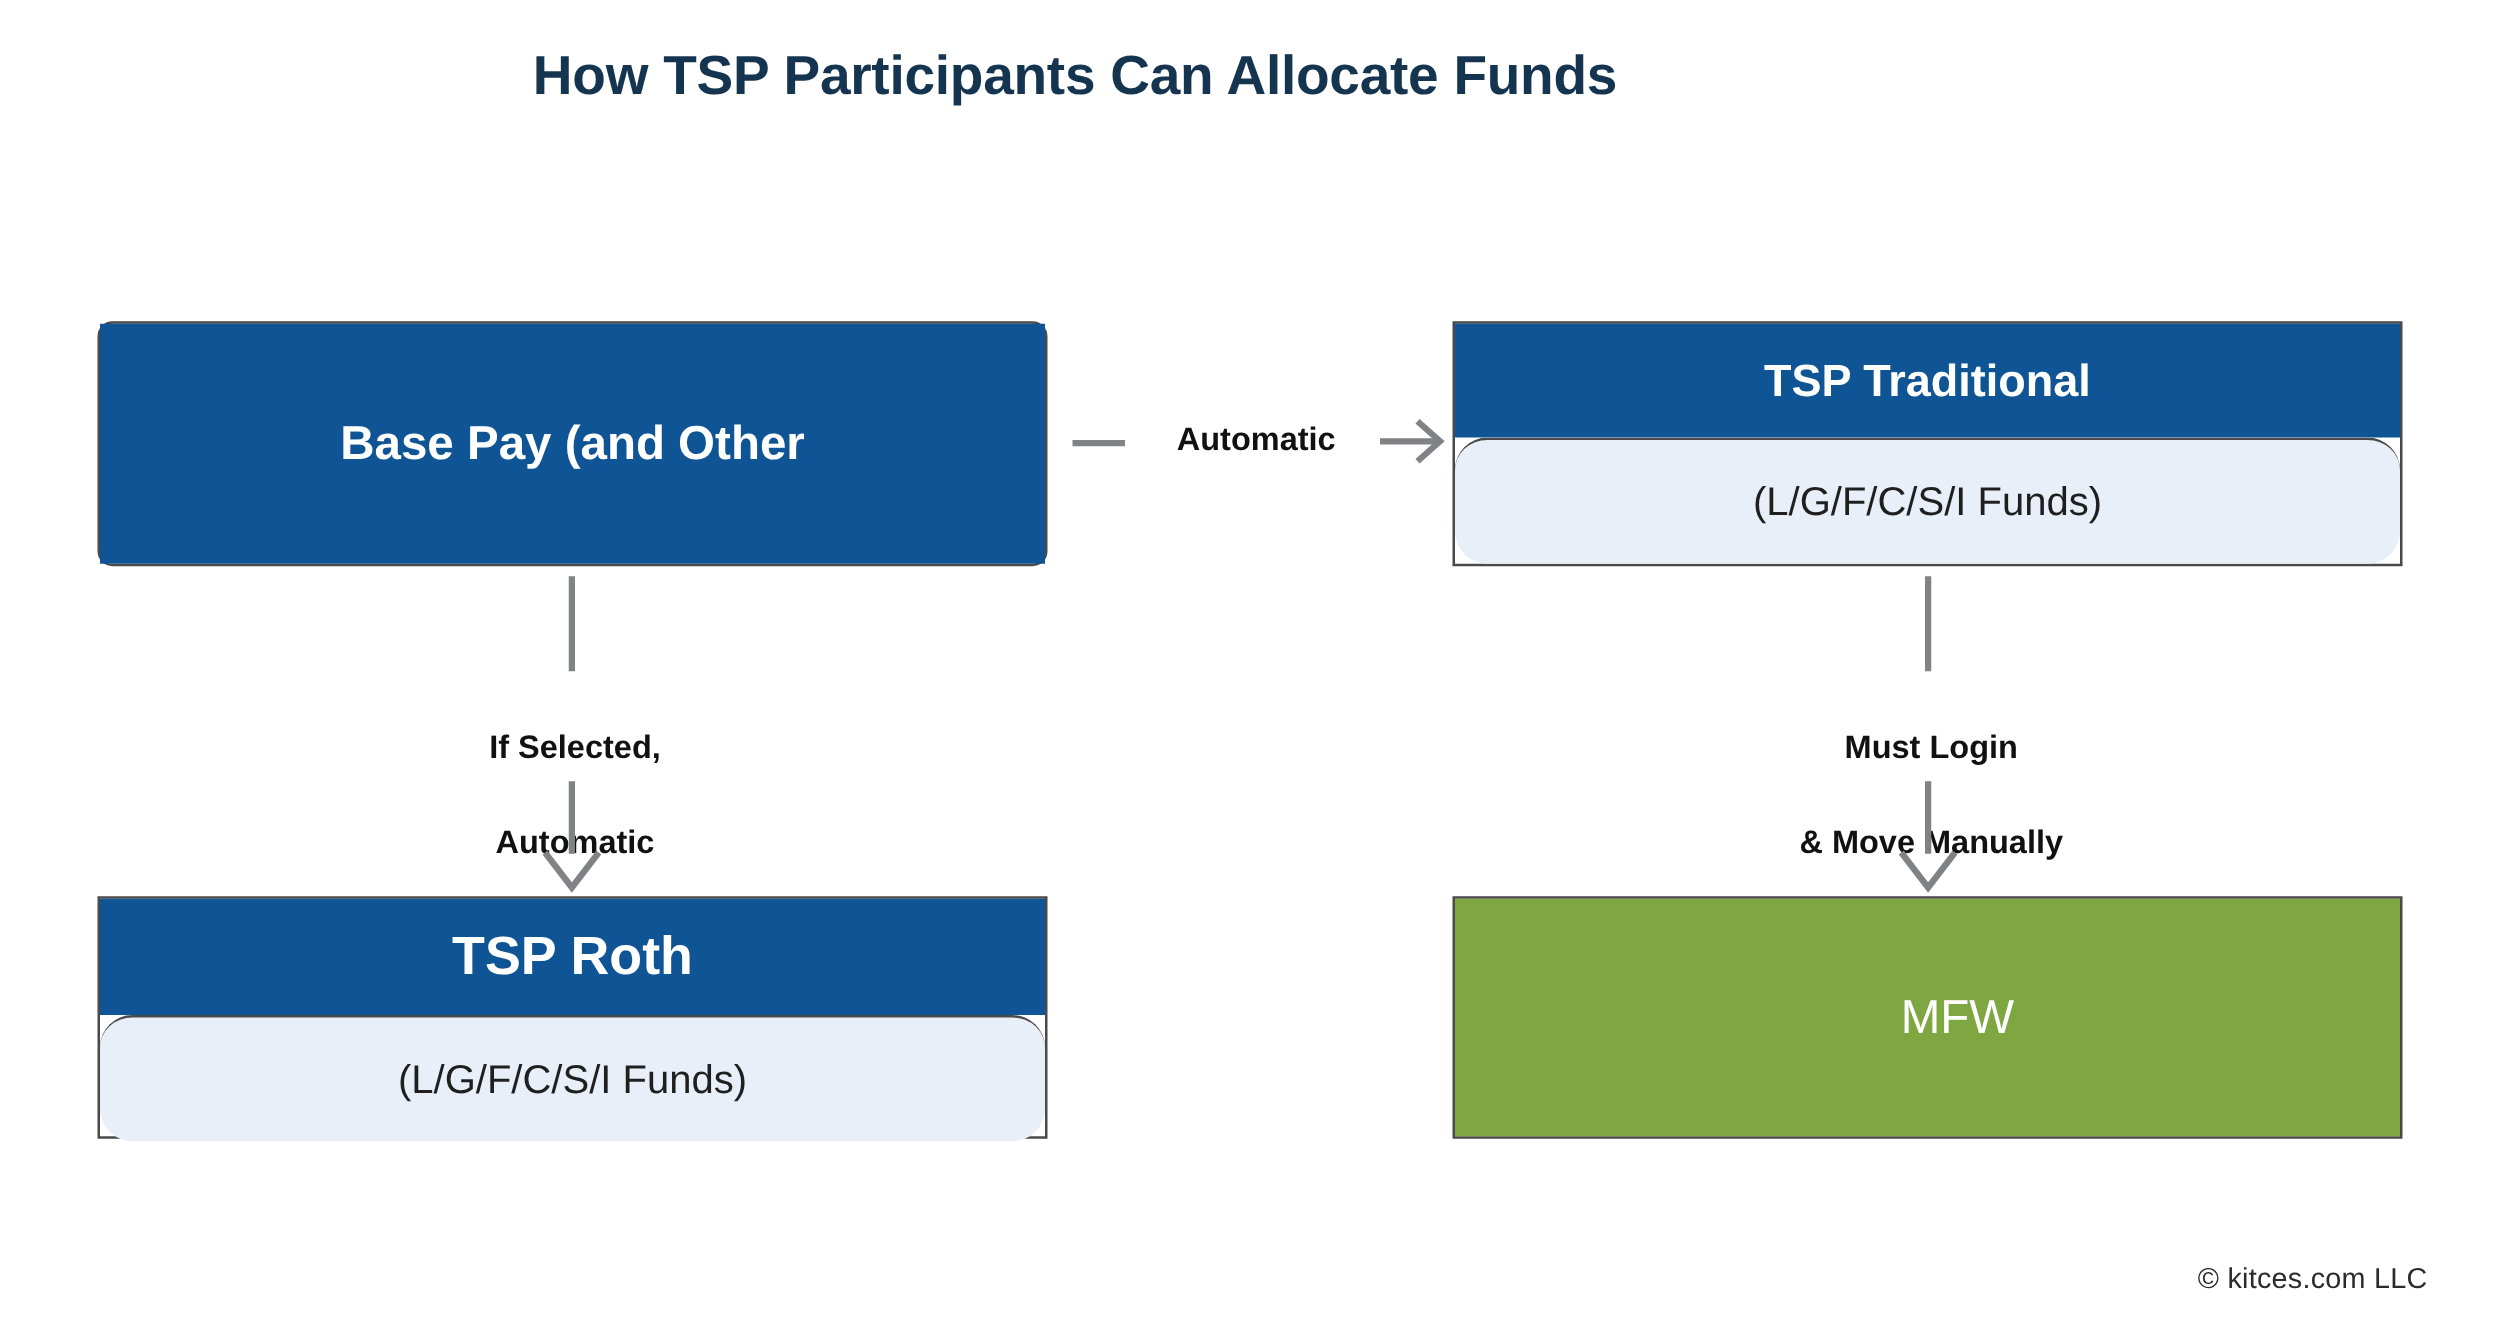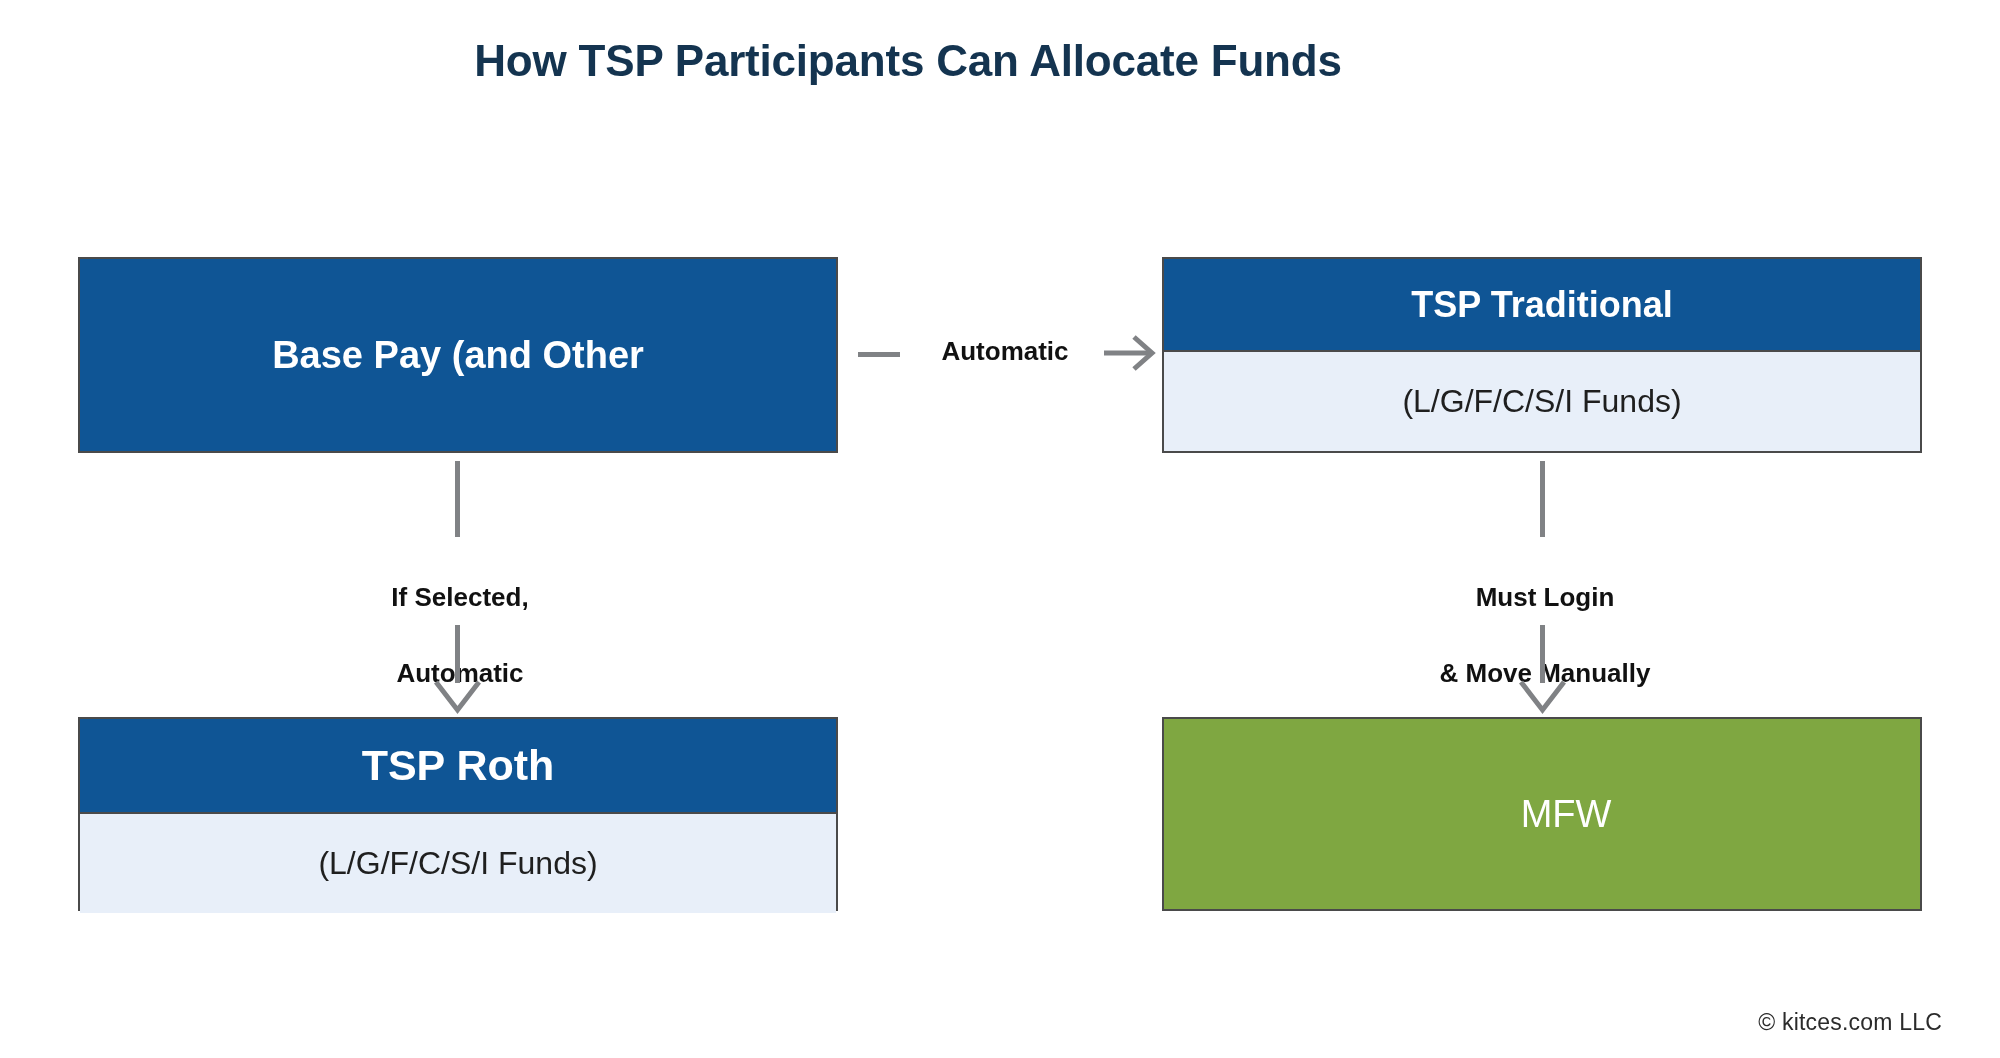--- a/index.html
+++ b/index.html
@@ -26,21 +26,20 @@
     position: absolute;
     top: 28px;
     left: 0;
     width: 1720px;
     text-align: center;
     color: #143450;
     font-weight: bold;
     font-size: 44px;
     line-height: 66px;
     letter-spacing: -0.2px;
-    padding-left: 48px;
   }
   .title-line { display: block; }
 
   
   .node {
     position: absolute;
     border: 2px solid #4a4a4a;
     box-sizing: border-box;
     background: #ffffff;
   }
@@ -56,28 +55,30 @@
   }
   .node-body {
     background: #e8eff9;
     color: #1f1f1f;
     display: flex;
     align-items: center;
     justify-content: center;
     text-align: center;
     box-sizing: border-box;
     border-top: 2px solid #4a4a4a;
+    border-radius: 26px;
   }
 
   
   #node-base-pay {
     left: 78px;
     top: 257px;
     width: 760px;
     height: 196px;
+    border-radius: 12px;
   }
   #node-base-pay .node-head {
     width: 100%;
     height: 100%;
     font-size: 38px;
     line-height: 54px;
     padding: 0 26px;
   }
 
   

